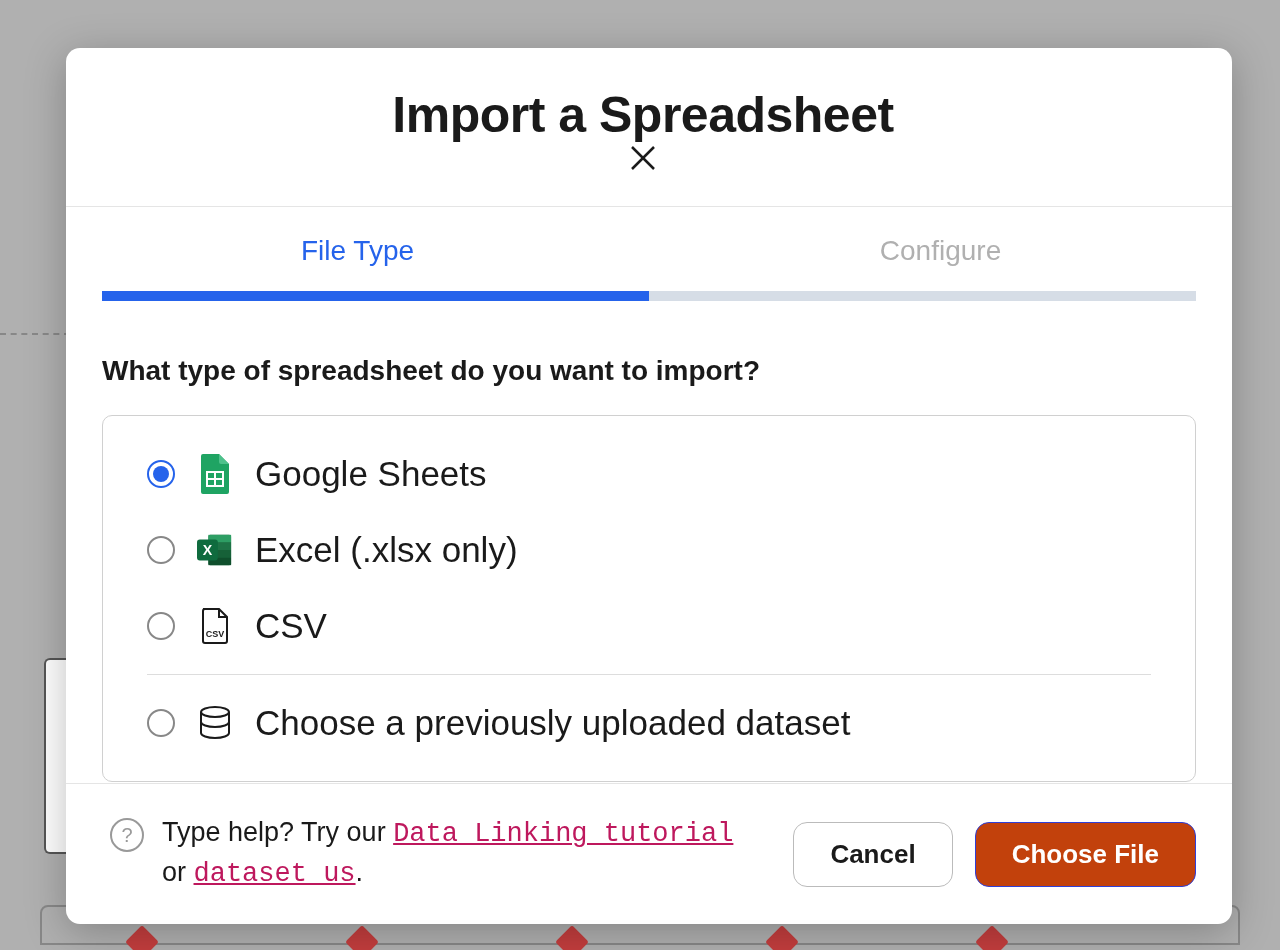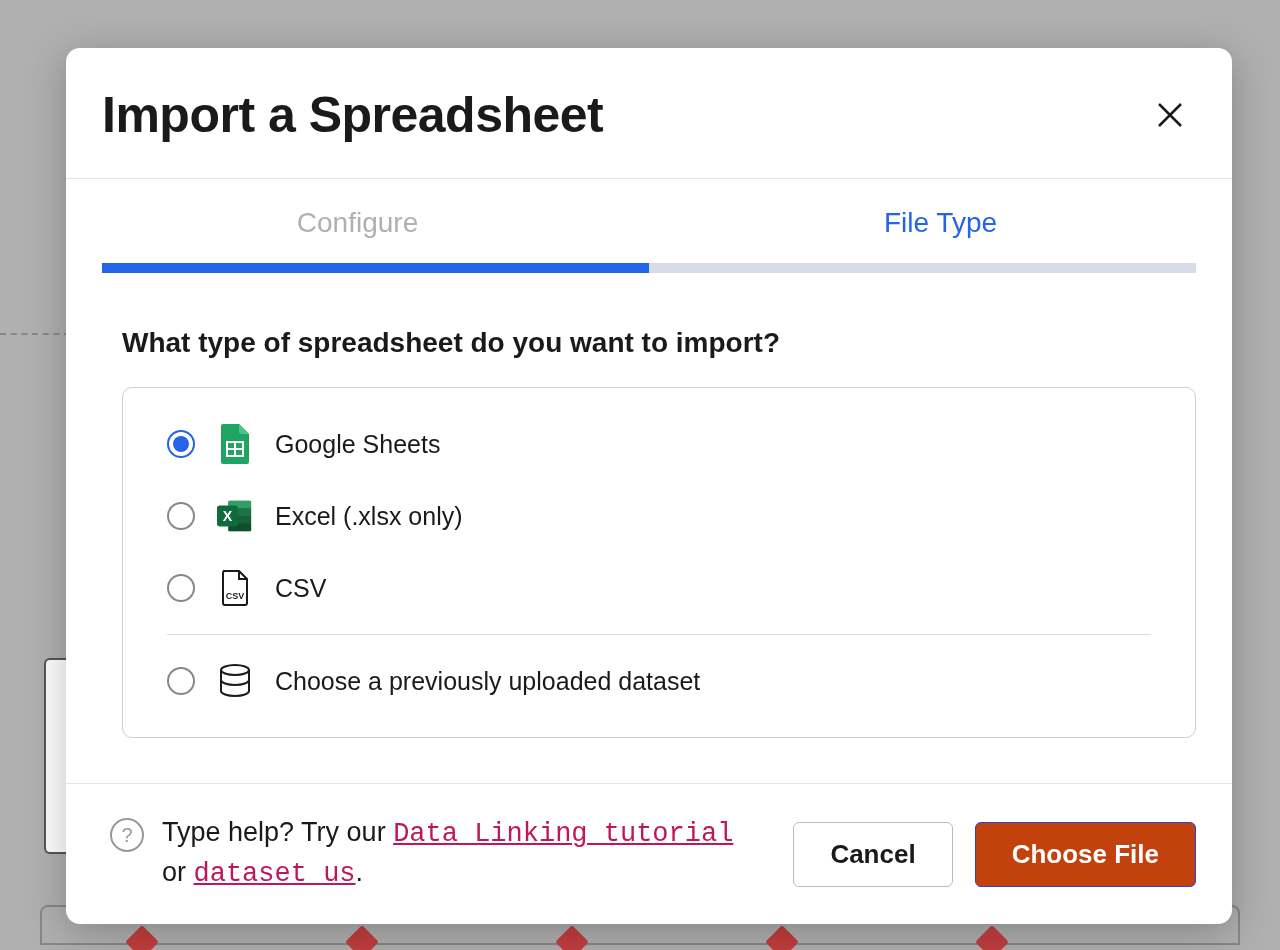--- a/index.html
+++ b/index.html
@@ -64,20 +64,21 @@
       box-shadow: 0 8px 40px rgba(0,0,0,0.25);
       display: flex;
       flex-direction: column;
     }
     .modal-header {
       padding: 38px 48px 34px 36px;
       display: flex;
       align-items: center;
       justify-content: space-between;
       border-bottom: 1px solid #e5e5e5;
+      flex-direction: column;
     }
     .modal-title {
       font-size: 50px;
       font-weight: 700;
       color: #1a1a1a;
       letter-spacing: -0.5px;
     }
     .close-icon {
       width: 28px;
       height: 28px;
@@ -106,21 +107,21 @@
       position: relative;
     }
     .progress-fill {
       position: absolute;
       left: 0; top: 0;
       width: 50%;
       height: 100%;
       background: #2563eb;
     }
     .body-area {
-      padding: 54px 36px 0 56px;
+      padding: 54px 36px 0 36px;
       flex: 1;
     }
     .question {
       font-size: 28px;
       font-weight: 700;
       color: #1a1a1a;
       margin-bottom: 28px;
     }
     .options-card {
       border: 1.5px solid #d0d0d0;
@@ -154,21 +155,21 @@
     }
     .option-icon {
       width: 36px;
       height: 36px;
       flex-shrink: 0;
       display: flex;
       align-items: center;
       justify-content: center;
     }
     .option-label {
-      font-size: 25px;
+      font-size: 35px;
       color: #1a1a1a;
     }
     .divider {
       border: none;
       border-top: 1px solid #ddd;
       margin: 10px 0;
     }
     .footer {
       border-top: 1px solid #e5e5e5;
       padding: 30px 36px 30px 44px;
@@ -205,21 +206,21 @@
       text-decoration: underline;
       font-family: Liberation Mono, monospace;
     }
     .footer-buttons {
       display: flex;
       gap: 22px;
     }
     .btn {
       font-size: 26px;
       padding: 16px 36px;
-      border-radius: 6px;
+      border-radius: 14px;
       cursor: pointer;
       font-weight: 600;
       font-family: inherit;
       text-align: right;
     }
     .btn-cancel {
       background: #fff;
       border: 1.5px solid #bbb;
       color: #1a1a1a;
     }
@@ -249,22 +250,22 @@
     <h1 class="modal-title">Import a Spreadsheet</h1>
     <div class="close-icon">
       <svg width="26" height="26" viewBox="0 0 26 26">
         <line x1="2" y1="2" x2="24" y2="24" stroke="#1a1a1a" stroke-width="2.5"></line>
         <line x1="24" y1="2" x2="2" y2="24" stroke="#1a1a1a" stroke-width="2.5"></line>
       </svg>
     </div>
   </div>
 
   <div class="tabs">
+    <div class="tab active">File Type</div>
     <div class="tab inactive">Configure</div>
-    <div class="tab active">File Type</div>
   </div>
   <div class="progress-track">
     <div class="progress-fill"></div>
   </div>
 
   <div class="body-area">
     <div class="question">What type of spreadsheet do you want to import?</div>
 
     <div class="options-card">
 

